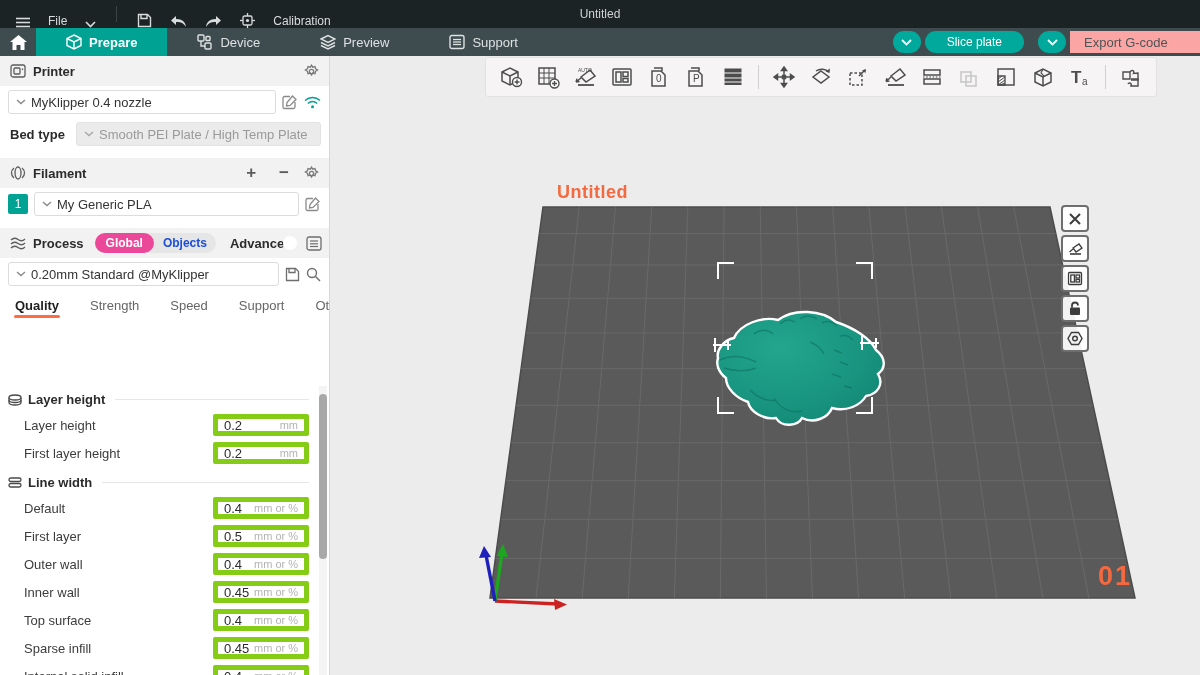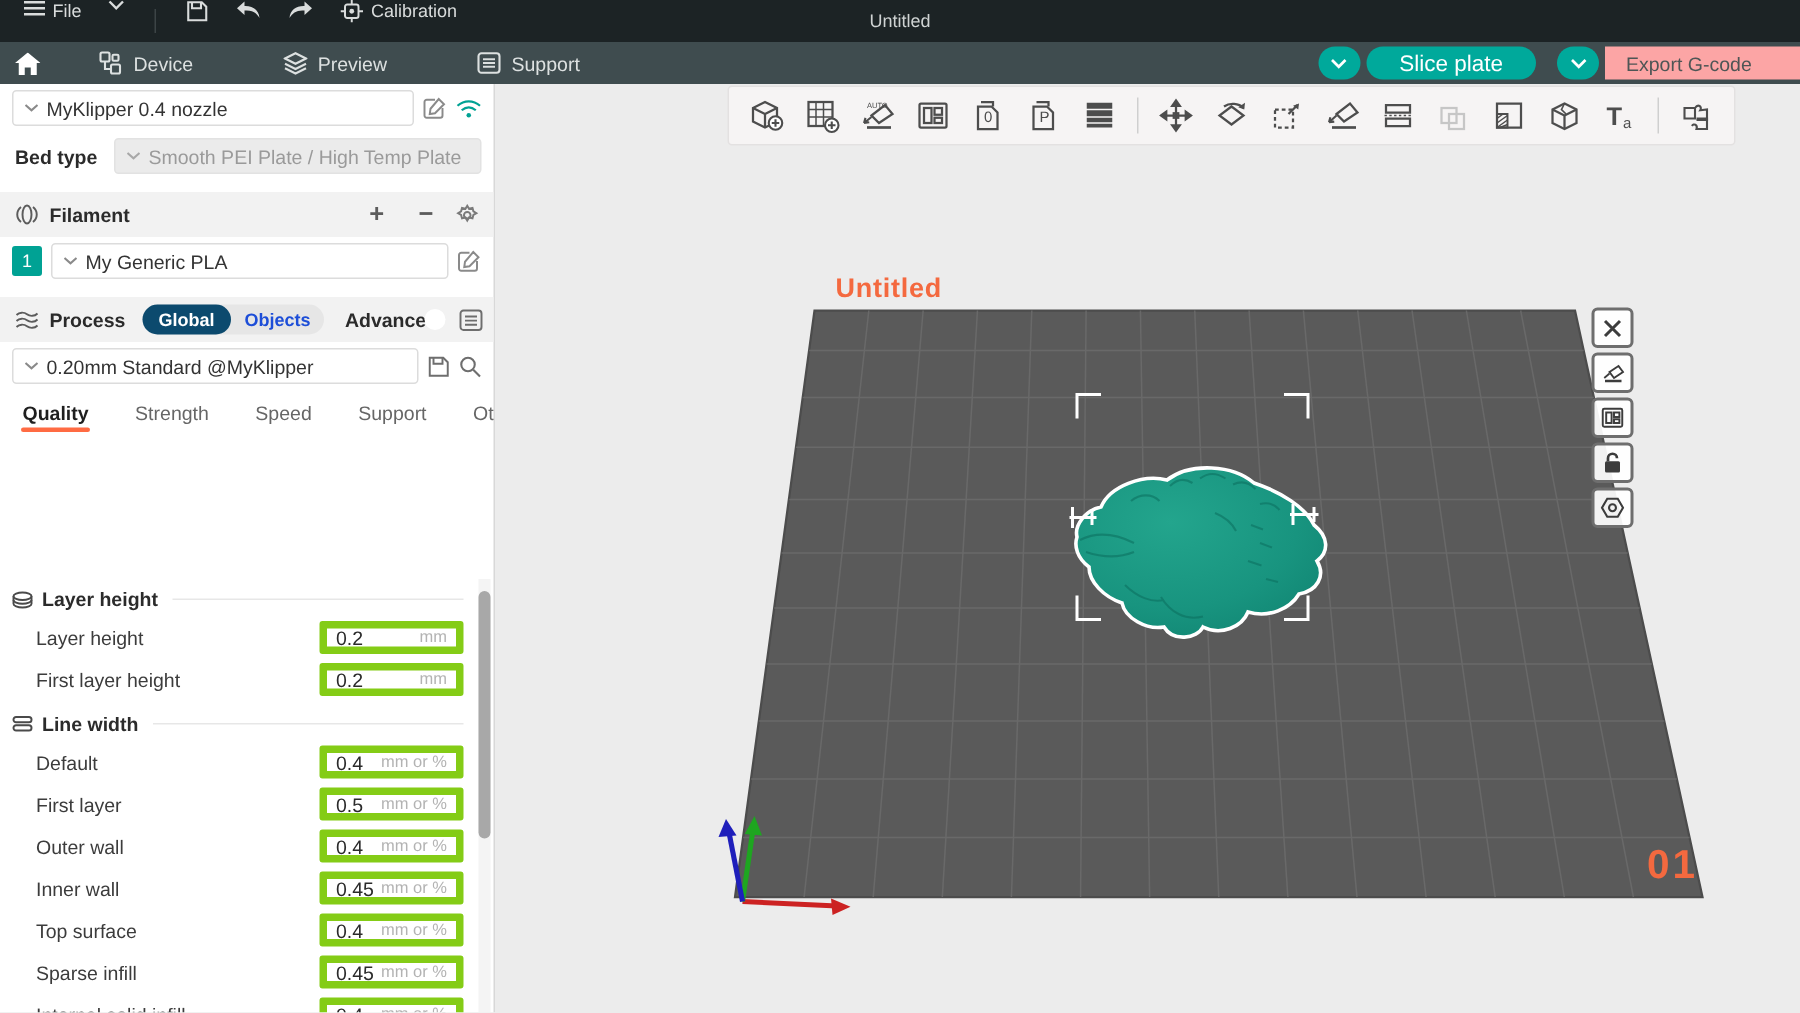--- a/index.html
+++ b/index.html
@@ -3,46 +3,46 @@
 <meta charset="utf-8">
 <style>
   * { margin:0; padding:0; box-sizing:border-box; }
   html,body { width:1200px; height:675px; overflow:hidden;
     font-family:"Liberation Sans", sans-serif; background:#ececec; }
 
   
   .titlebar { position:relative; height:28px; background:#1c2325; display:flex; align-items:center;
     color:#d9dcdc; font-size:12px; padding-left:10px; }
   .titlebar .grp { display:flex; align-items:center; gap:6px; }
-  .tb-item { display:flex; align-items:flex-start; gap:5px; padding:0 6px; height:28px; cursor:default; }
+  .tb-item { display:flex; align-items:flex-end; gap:18px; padding:0 6px; height:28px; cursor:default; }
   .tb-sep { width:1px; height:16px; background:#3c4446; margin:0 8px; }
   .doc-title { position:absolute; left:0; right:0; text-align:center; font-size:12px; color:#cfd3d3; pointer-events:none; }
 
   
   .tabbar { height:28px; background:#3f4c4f; display:flex; align-items:stretch; color:#dde1e1; font-size:13px; }
   .home-btn { width:36px; display:flex; align-items:center; justify-content:center; }
   .mode-tab { display:flex; align-items:center; justify-content:center; gap:7px; padding:0 30px; }
   .mode-tab.active { background:#00a294; color:#fff; font-weight:bold; }
   .tab-right { margin-left:auto; display:flex; align-items:center; gap:4px; padding-right:0; }
   .pill-chev { width:28px; height:22px; border-radius:11px; background:#00a99b; display:flex; align-items:center; justify-content:center; }
-  .slice-btn { height:22px; border-radius:11px; background:#00a99b; color:#fff; font-size:15px; display:flex; align-items:center; padding:0 22px; white-space:nowrap; }
+  .slice-btn { height:22px; border-radius:11px; background:#00a99b; color:#fff; font-size:12px; display:flex; align-items:center; padding:0 22px; white-space:nowrap; }
   .export-btn { height:22px; background:#fca5a5; color:#4e5555; font-size:13px; display:flex; align-items:center; padding:0 14px; white-space:nowrap; width:130px; overflow:hidden; }
 
   
   .main { display:flex; height:619px; }
   .left-panel { width:330px; background:#fff; position:relative; border-right:1px solid #d8d8d8; }
   .sec-head { height:30px; background:#f2f2f2; display:flex; align-items:center; gap:7px; padding:0 10px; font-size:13px; font-weight:bold; color:#2b2b2b; }
   .sec-head .spacer { flex:1; }
   .row { display:flex; align-items:center; padding:4px 8px; gap:6px; }
   .select { height:24px; border:1px solid #dcdcdc; border-radius:3px; background:#fff; display:flex; align-items:center; gap:5px; padding:0 7px; font-size:13px; color:#333; flex:1; }
   .select.gray { background:#ebebeb; border-color:#e2e2e2; color:#9a9a9a; }
   .bed-label { font-size:13px; font-weight:bold; color:#2b2b2b; padding:0 2px 0 2px; width:62px; }
   .slot-badge { width:20px; height:20px; background:#00a294; color:#fff; font-size:12px; display:flex; align-items:center; justify-content:center; border-radius:2px; }
   .scope-pill { display:flex; align-items:center; background:#e6e6e6; border-radius:10px; height:20px; font-size:12px; }
-  .scope-on { background:#0c4a6e; color:#fff; border-radius:10px; height:20px; display:flex; align-items:center; padding:0 11px; }
+  .scope-on { background:#ec4899; color:#fff; border-radius:10px; height:20px; display:flex; align-items:center; padding:0 11px; }
   .scope-off { color:#1d4ed8; padding:0 9px; }
   .adv { font-size:13px; color:#2b2b2b; }
   .toggle { width:35px; height:18px; border-radius:9px; background:#00a294; position:relative; }
   .toggle .knob { position:absolute; top:2px; right:2px; width:14px; height:14px; border-radius:50%; background:#fff; }
   .param-tabs { display:flex; gap:17px; padding:6px 8px 0 8px; font-size:13px; color:#666; align-items:flex-end; }
   .param-tab { padding:2px 7px 7px 7px; position:relative; }
   .param-tab.active { color:#1f1f1f; font-weight:bold; }
   .param-tab.active::after { content:""; position:absolute; left:6px; right:6px; bottom:2px; height:3px; border-radius:2px; background:#ff6b43; }
 
   .settings { position:absolute; top:328px; bottom:0; left:0; right:12px; overflow:hidden; }
@@ -133,20 +133,29 @@
   <div class="doc-title">Untitled</div>
 </div>
 
 <div class="tabbar">
   <div class="home-btn">
     <span>
       <svg width="17" height="15" viewBox="0 0 17 15">
           <path d="M8.5 0 L17 7 H14.5 V15 H10.5 V10 H6.5 V15 H2.5 V7 H0 Z" fill="#fff"></path>
         </svg>
     </span>
+  </div>
+  <div class="mode-tab active">
+    <span>
+      <svg width="16" height="16" viewBox="0 0 16 16">
+          <path d="M8 1 L15 4.5 V11.5 L8 15 L1 11.5 V4.5 Z" fill="none" stroke="#fff" stroke-width="1.4"></path>
+          <path d="M1 4.5 L8 8 L15 4.5 M8 8 V15" fill="none" stroke="#fff" stroke-width="1.4"></path>
+        </svg>
+    </span>
+    <span>Prepare</span>
   </div>
   <div class="mode-tab">
     <span>
       <svg width="16" height="16" viewBox="0 0 16 16">
           <g fill="none" stroke="#dde1e1" stroke-width="1.4">
             <rect x="1" y="1" width="6" height="6" rx="1"></rect>
             <rect x="9" y="2.5" width="4" height="4" rx="0.8"></rect>
             <rect x="8" y="9" width="6" height="6" rx="1"></rect>
             <path d="M4 7 V12 H8"></path>
           </g>
@@ -196,20 +205,41 @@
     <div class="export-btn">
       <span>Export G-code</span>
     </div>
   </div>
 </div>
 
 <div class="main">
 
   <div class="left-panel">
 
+    <div class="sec-head">
+      <span>
+        <svg width="16" height="14" viewBox="0 0 16 14">
+            <g fill="none" stroke="#5c5c5c" stroke-width="1.3">
+              <rect x="1" y="1" width="14" height="12" rx="2"></rect>
+              <rect x="4" y="4" width="6" height="6" rx="1"></rect>
+              <line x1="12.5" y1="4.5" x2="12.5" y2="6"></line>
+            </g>
+          </svg>
+      </span>
+      <span>Printer</span>
+      <span class="spacer"></span>
+      <span>
+        <svg width="15" height="15" viewBox="0 0 15 15">
+            <g fill="none" stroke="#7a7a7a" stroke-width="1.3">
+              <circle cx="7.5" cy="7.5" r="2.2"></circle>
+              <path d="M7.5 1.2 l1.2 2 2.3-.6 .6 2.3 2 1.2 -2 1.2 -.6 2.3 -2.3-.6 -1.2 2 -1.2-2 -2.3.6 -.6-2.3 -2-1.2 2-1.2 .6-2.3 2.3.6 z"></path>
+            </g>
+          </svg>
+      </span>
+    </div>
 
     <div class="row">
       <div class="select">
         <svg width="10" height="6" viewBox="0 0 10 6">
             <path d="M1 1 L5 4.5 L9 1" fill="none" stroke="#8a8a8a" stroke-width="1.4"></path>
           </svg>
         <span>MyKlipper 0.4 nozzle</span>
       </div>
       <span>
         <svg width="16" height="16" viewBox="0 0 16 16">

